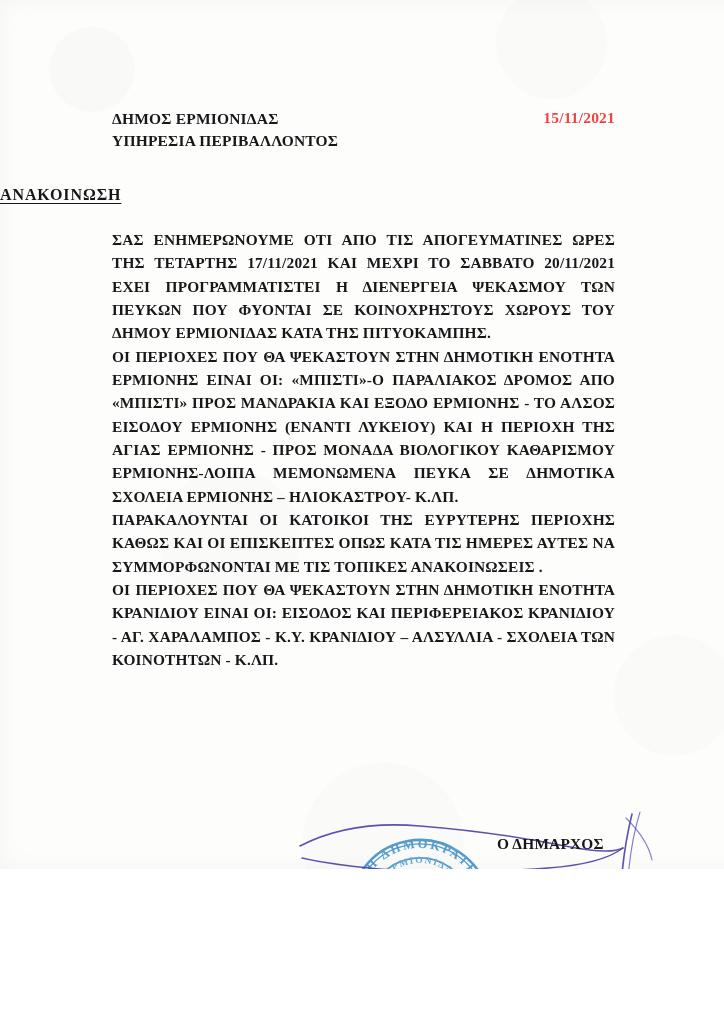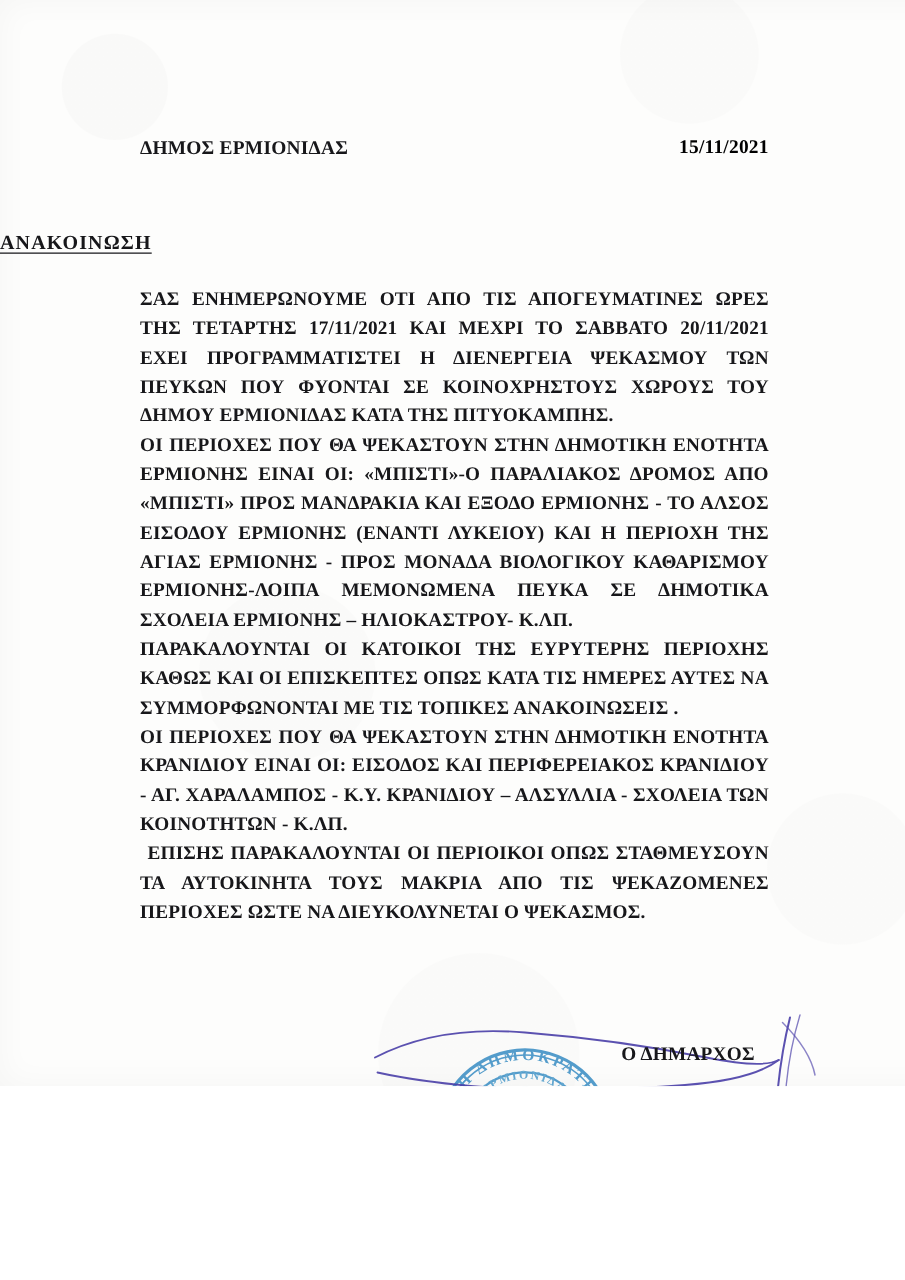--- a/index.html
+++ b/index.html
@@ -54,21 +54,21 @@
   .org-block {
     font-size: 15.5px;
     font-weight: bold;
     line-height: 1.42;
     color: #17171a;
     letter-spacing: 0.2px;
   }
   .doc-date {
     font-size: 15.5px;
     font-weight: bold;
-    color: #000000;
+    color: #ef4444;
     letter-spacing: 0.2px;
     white-space: nowrap;
     padding-top: 1px;
   }
 
   
   .doc-title {
     position: absolute;
     left: 0;
     top: 186px;
@@ -152,35 +152,35 @@
 <body>
 
 <div class="page">
 
   <div class="scan-noise"></div>
 
   <div class="header">
     <div class="header-row">
       <div class="org-block">
         <div>ΔΗΜΟΣ ΕΡΜΙΟΝΙΔΑΣ</div>
+        <div>ΥΠΗΡΕΣΙΑ ΠΕΡΙΒΑΛΛΟΝΤΟΣ</div>
       </div>
       <div class="doc-date">15/11/2021</div>
     </div>
   </div>
 
   <div class="doc-title">
     <span>ΑΝΑΚΟΙΝΩΣΗ</span>
   </div>
 
   <div class="body-text">
     <p class="para">ΣΑΣ ΕΝΗΜΕΡΩΝΟΥΜΕ ΟΤΙ ΑΠΟ ΤΙΣ ΑΠΟΓΕΥΜΑΤΙΝΕΣ ΩΡΕΣ ΤΗΣ ΤΕΤΑΡΤΗΣ 17/11/2021 ΚΑΙ ΜΕΧΡΙ ΤΟ ΣΑΒΒΑΤΟ 20/11/2021 ΕΧΕΙ ΠΡΟΓΡΑΜΜΑΤΙΣΤΕΙ Η ΔΙΕΝΕΡΓΕΙΑ ΨΕΚΑΣΜΟΥ ΤΩΝ ΠΕΥΚΩΝ ΠΟΥ ΦΥΟΝΤΑΙ ΣΕ ΚΟΙΝΟΧΡΗΣΤΟΥΣ ΧΩΡΟΥΣ ΤΟΥ ΔΗΜΟΥ ΕΡΜΙΟΝΙΔΑΣ ΚΑΤΑ ΤΗΣ ΠΙΤΥΟΚΑΜΠΗΣ.</p>
     <p class="para">ΟΙ ΠΕΡΙΟΧΕΣ ΠΟΥ ΘΑ ΨΕΚΑΣΤΟΥΝ ΣΤΗΝ ΔΗΜΟΤΙΚΗ ΕΝΟΤΗΤΑ ΕΡΜΙΟΝΗΣ ΕΙΝΑΙ ΟΙ: «ΜΠΙΣΤΙ»-Ο ΠΑΡΑΛΙΑΚΟΣ ΔΡΟΜΟΣ ΑΠΟ «ΜΠΙΣΤΙ» ΠΡΟΣ ΜΑΝΔΡΑΚΙΑ ΚΑΙ ΕΞΟΔΟ ΕΡΜΙΟΝΗΣ - ΤΟ ΑΛΣΟΣ ΕΙΣΟΔΟΥ ΕΡΜΙΟΝΗΣ (ΕΝΑΝΤΙ ΛΥΚΕΙΟΥ) ΚΑΙ Η ΠΕΡΙΟΧΗ ΤΗΣ ΑΓΙΑΣ ΕΡΜΙΟΝΗΣ - ΠΡΟΣ ΜΟΝΑΔΑ ΒΙΟΛΟΓΙΚΟΥ ΚΑΘΑΡΙΣΜΟΥ ΕΡΜΙΟΝΗΣ-ΛΟΙΠΑ ΜΕΜΟΝΩΜΕΝΑ ΠΕΥΚΑ ΣΕ ΔΗΜΟΤΙΚΑ ΣΧΟΛΕΙΑ ΕΡΜΙΟΝΗΣ – ΗΛΙΟΚΑΣΤΡΟΥ- Κ.ΛΠ.</p>
     <p class="para">ΠΑΡΑΚΑΛΟΥΝΤΑΙ ΟΙ ΚΑΤΟΙΚΟΙ ΤΗΣ ΕΥΡΥΤΕΡΗΣ ΠΕΡΙΟΧΗΣ ΚΑΘΩΣ ΚΑΙ ΟΙ ΕΠΙΣΚΕΠΤΕΣ ΟΠΩΣ ΚΑΤΑ ΤΙΣ ΗΜΕΡΕΣ ΑΥΤΕΣ  ΝΑ ΣΥΜΜΟΡΦΩΝΟΝΤΑΙ ΜΕ ΤΙΣ ΤΟΠΙΚΕΣ ΑΝΑΚΟΙΝΩΣΕΙΣ .</p>
     <p class="para">ΟΙ ΠΕΡΙΟΧΕΣ ΠΟΥ ΘΑ ΨΕΚΑΣΤΟΥΝ ΣΤΗΝ ΔΗΜΟΤΙΚΗ ΕΝΟΤΗΤΑ ΚΡΑΝΙΔΙΟΥ ΕΙΝΑΙ ΟΙ: ΕΙΣΟΔΟΣ ΚΑΙ ΠΕΡΙΦΕΡΕΙΑΚΟΣ ΚΡΑΝΙΔΙΟΥ - ΑΓ. ΧΑΡΑΛΑΜΠΟΣ - Κ.Υ. ΚΡΑΝΙΔΙΟΥ – ΑΛΣΥΛΛΙΑ - ΣΧΟΛΕΙΑ ΤΩΝ ΚΟΙΝΟΤΗΤΩΝ - Κ.ΛΠ.</p>
-    <p class="para indent-sm"> ΕΠΙΣΗΣ ΠΑΡΑΚΑΛΟΥΝΤΑΙ ΟΙ ΠΕΡΙΟΙΚΟΙ ΟΠΩΣ ΣΤΑΘΜΕΥΣΟΥΝ ΤΑ ΑΥΤΟΚΙΝΗΤΑ ΤΟΥΣ ΜΑΚΡΙΑ ΑΠΟ ΤΙΣ ΨΕΚΑΖΟΜΕΝΕΣ ΠΕΡΙΟΧΕΣ ΩΣΤΕ ΝΑ ΔΙΕΥΚΟΛΥΝΕΤΑΙ Ο ΨΕΚΑΣΜΟΣ.</p>
   </div>
 
   <div class="stamp-layer">
     <svg width="360" height="170" viewBox="0 0 360 170" xmlns="http://www.w3.org/2000/svg">
       <defs>
         <path id="ringOuter" d="M 140 95 m -62,0 a 62,62 0 1,1 124,0 a 62,62 0 1,1 -124,0"></path>
         <path id="ringInner" d="M 140 95 m -47,0 a 47,47 0 1,1 94,0 a 47,47 0 1,1 -94,0"></path>
       </defs>
       <g transform="rotate(-11 140 95)" opacity="0.88">
 

